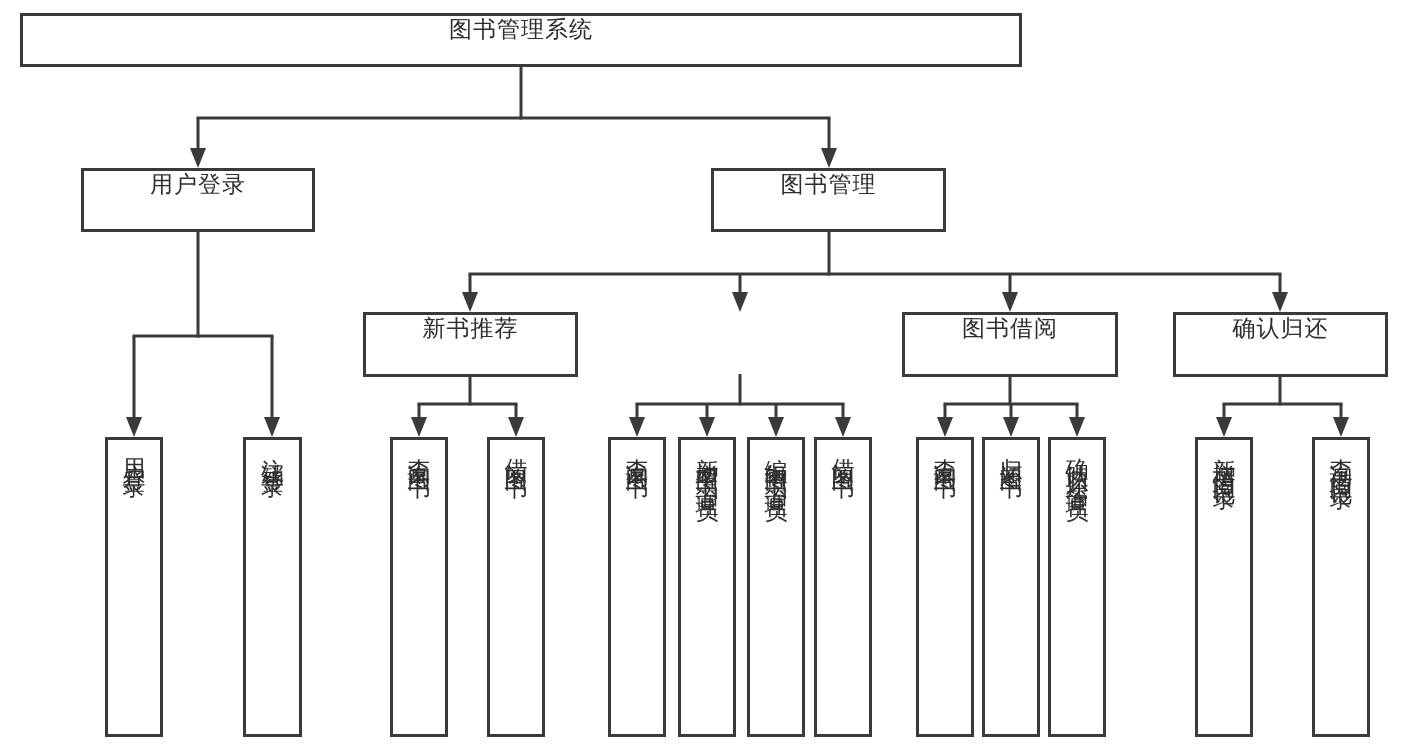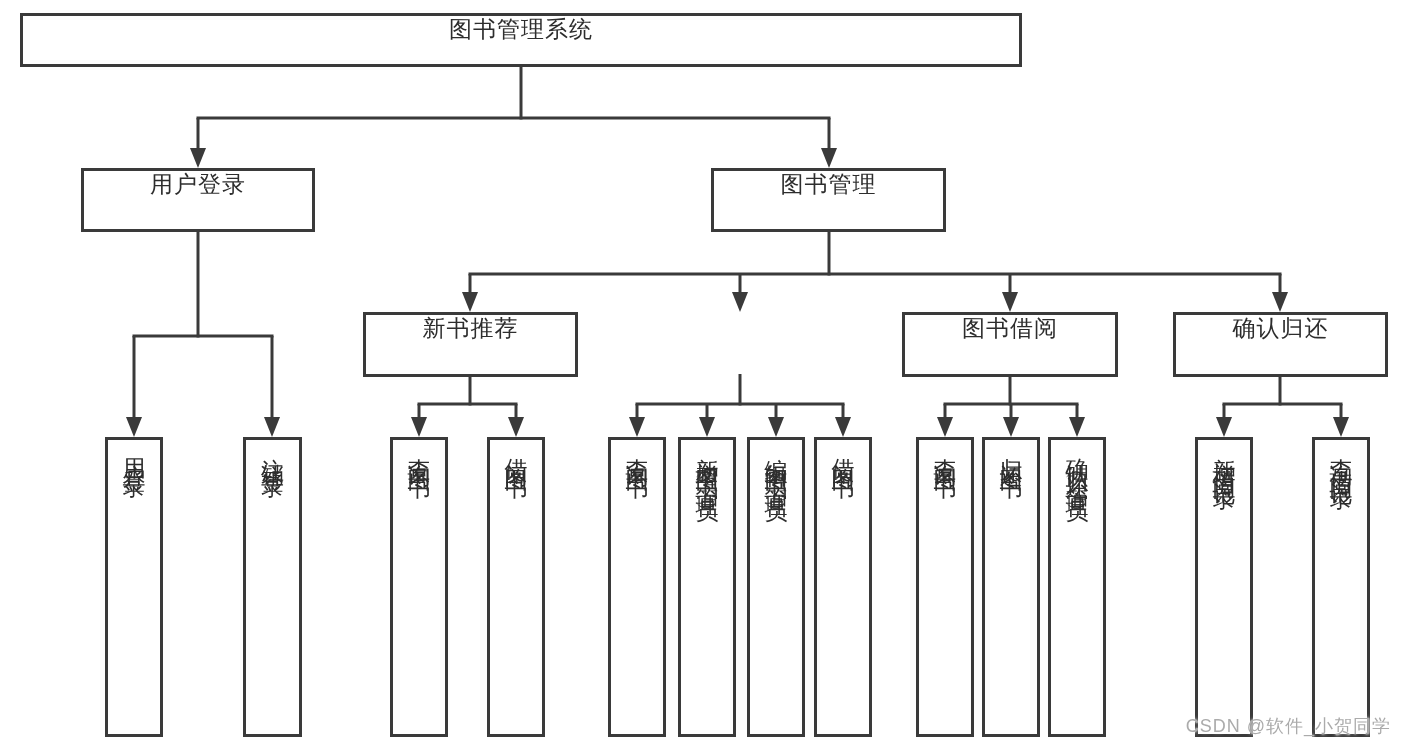--- a/index.html
+++ b/index.html
@@ -153,15 +153,14 @@
     <span class="lbl">确认归还（管理员）</span>
   </div>
 
   <div class="box v" style="left:1195px;top:437px;width:58px;height:300px">
     <span class="lbl">新增借阅记录</span>
   </div>
   <div class="box v" style="left:1312px;top:437px;width:58px;height:300px">
     <span class="lbl">查询借阅记录</span>
   </div>
 
-  <div class="watermark">CSDN @软件_小贺同学</div>
 
 </div>
 
 </body></html>

